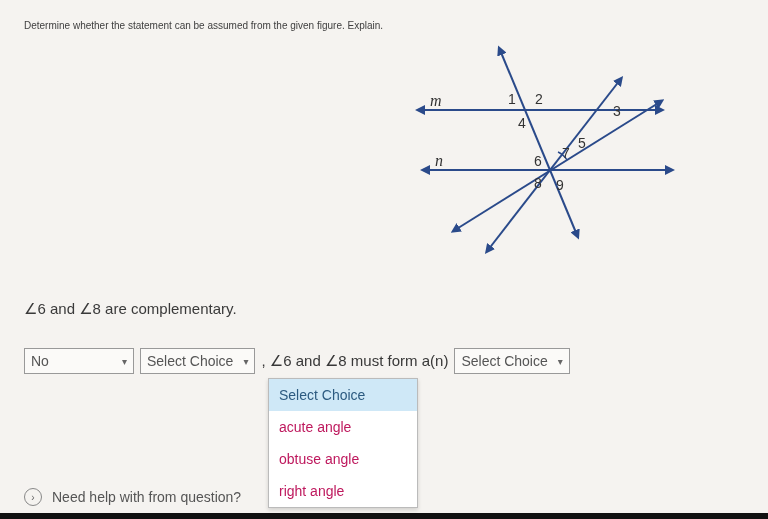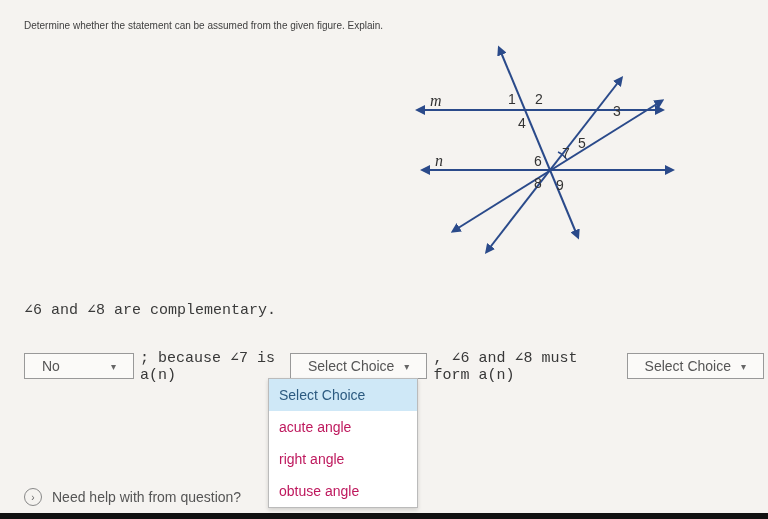--- a/index.html
+++ b/index.html
@@ -58,36 +58,36 @@
     align-items: center;
     flex-wrap: nowrap;
     gap: 6px;
     font-size: 15px;
   }
   .select-box {
     display: inline-flex;
     align-items: center;
     border: 1px solid #999;
     background: #fbfaf8;
-    padding: 4px 17px;
+    padding: 4px 6px;
     font-size: 14px;
     color: #555;
     cursor: pointer;
     gap: 10px;
     white-space: nowrap;
   }
   .select-box.first {
     min-width: 110px;
     justify-content: space-between;
   }
   .chev {
     font-size: 10px;
     color: #666;
   }
-  .angle { font-family: Liberation Mono, monospace; }
+  .angle { font-family: Liberation Sans, sans-serif; }
 
   .dropdown {
     position: absolute;
     top: 378px;
     left: 268px;
     width: 150px;
     background: #fff;
     border: 1px solid #bbb;
     box-shadow: 0 2px 4px rgba(0,0,0,0.15);
     font-size: 14px;
@@ -175,37 +175,36 @@
 
   <div class="statement">
     <span class="angle">∠6 and ∠8 are complementary.</span>
   </div>
 
   <div class="answer-row">
     <span class="select-box first">
       <span>No</span>
       <span class="chev">▾</span>
     </span>
-    <span class="angle">; because ∠7 is a(n)</span>
     <span class="select-box">
       <span>Select Choice</span>
       <span class="chev">▾</span>
     </span>
     <span class="angle">, ∠6 and ∠8 must form a(n)</span>
     <span class="select-box">
       <span>Select Choice</span>
       <span class="chev">▾</span>
     </span>
   </div>
 
   <div class="dropdown">
     <div class="opt header">Select Choice</div>
     <div class="opt">acute angle</div>
+    <div class="opt">obtuse angle</div>
     <div class="opt">right angle</div>
-    <div class="opt">obtuse angle</div>
   </div>
 
   <div class="help-row">
     <span class="circ">›</span>
     <span>Need help with from question?</span>
   </div>
 
 </div>
 <div class="bottom-strip"></div>
 

